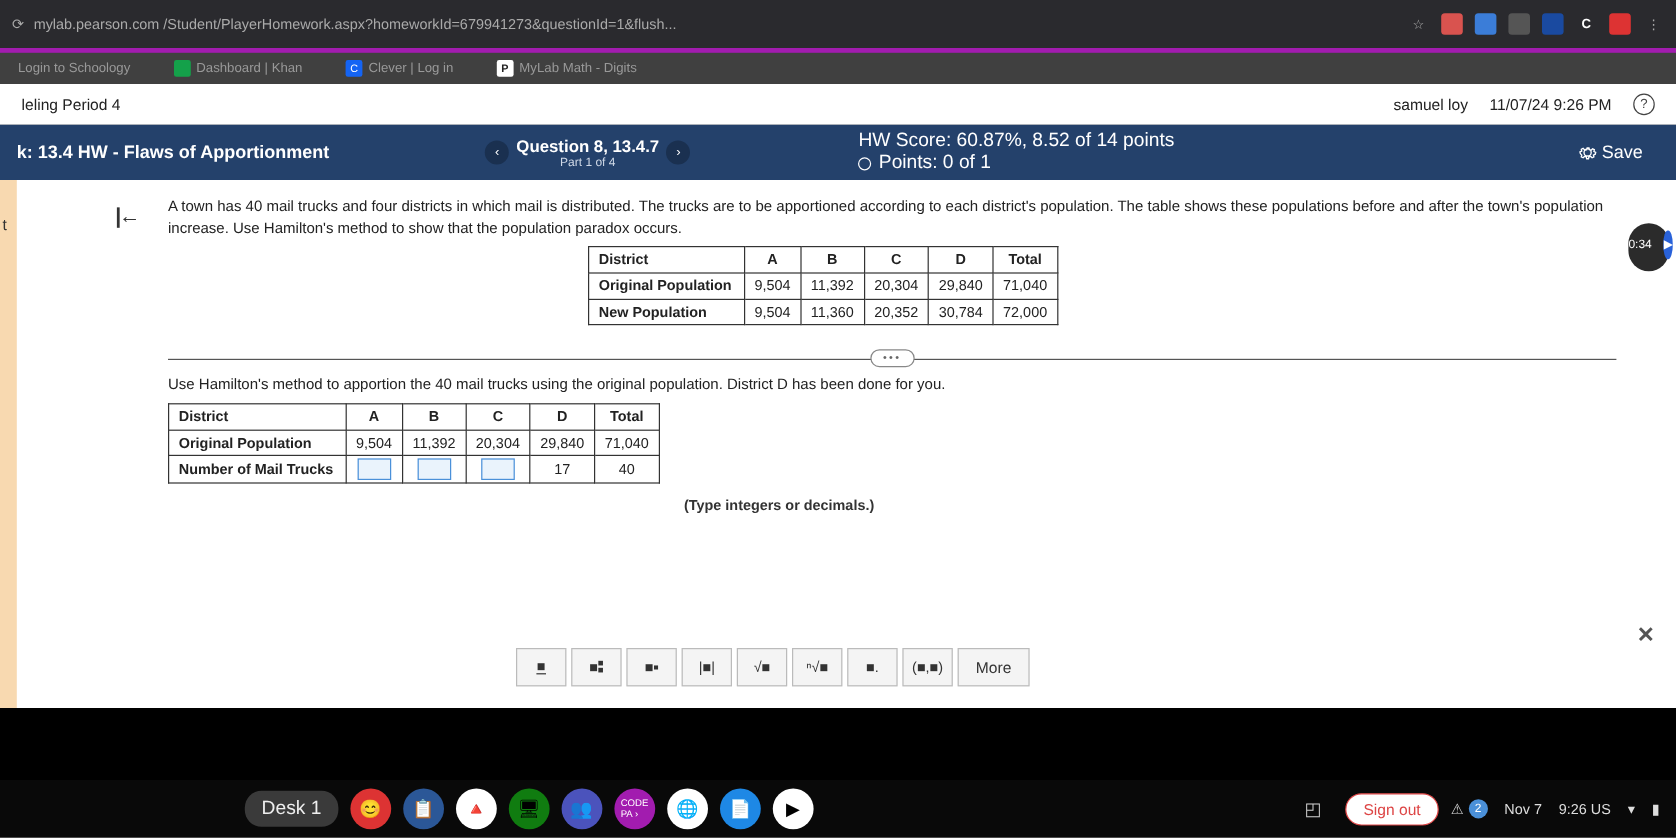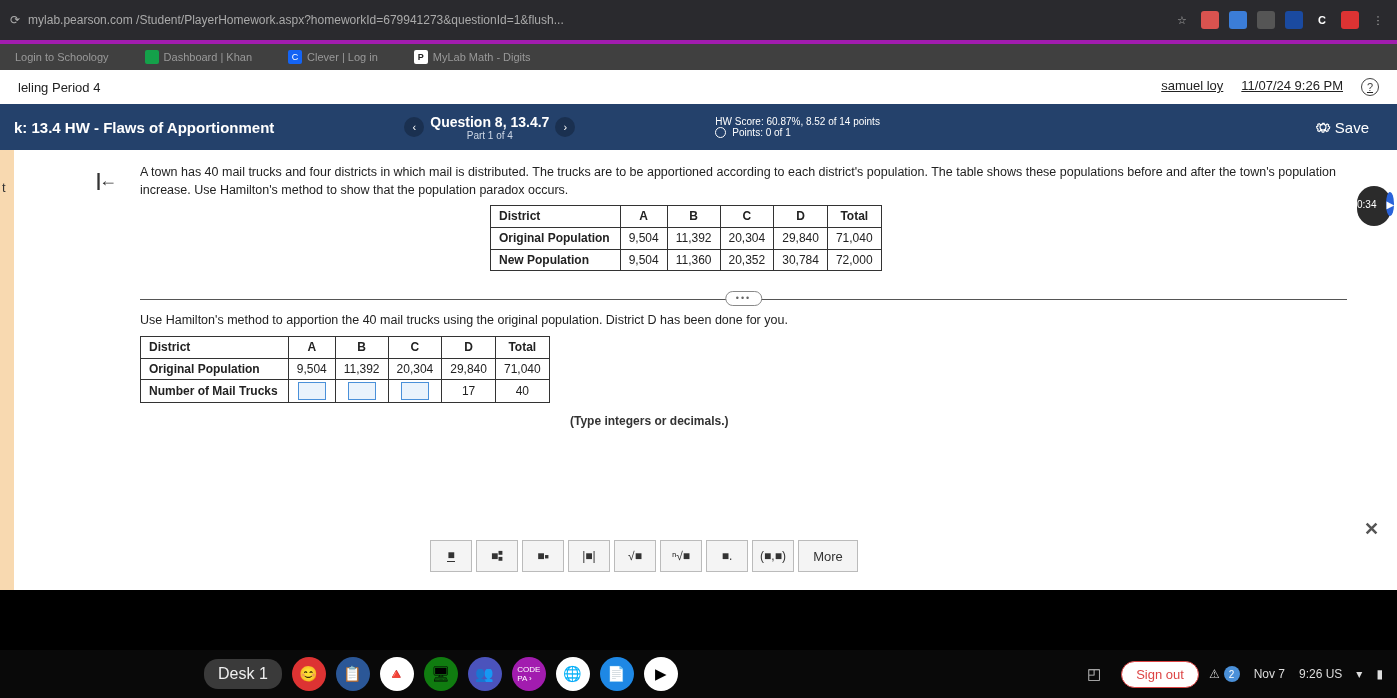--- a/index.html
+++ b/index.html
@@ -10,32 +10,32 @@
 .browser-chrome .url { flex:0 0 auto; }
 .browser-chrome .icons { display:flex; gap:10px; margin-left:auto; align-items:center; }
 .browser-chrome .chrome-ico { width:18px; height:18px; border-radius:3px; display:flex; align-items:center; justify-content:center; font-size:11px; }
 
 .bookmarks { background:#404040; height:30px; display:flex; align-items:center; padding:0 15px; gap:36px; color:#999; font-size:11px; border-top:4px solid #a21caf;}
 .bookmarks .bm { display:flex; align-items:center; gap:5px; }
 .bookmarks .bm-ico { width:14px; height:14px; border-radius:2px; display:inline-block; }
 
 
 .app-header { background:#fff; height:34px; display:flex; align-items:center; padding:0 18px; font-size:13px; color:#222; justify-content:space-between; }
-.app-header .right { display:flex; align-items:flex-start; gap:18px;text-decoration:underline; }
+.app-header .right { display:flex; align-items:center; gap:18px; }
 .help-ico { width:18px; height:18px; border:1.5px solid #444; border-radius:50%; display:flex; align-items:center; justify-content:center; font-size:11px; color:#444;}
 
 
 .navbar { background:#24416b; height:46px; display:flex; align-items:center; color:#fff; padding:0 10px; }
 .navbar .assign { font-size:15px; font-weight:bold; padding-left:4px; }
 .navbar .qnav { display:flex; align-items:center; gap:6px; margin-left:130px; }
 .navbar .navbtn { width:20px; height:20px; border-radius:50%; background:#1a3050; display:flex; align-items:center; justify-content:center; font-size:11px; cursor:pointer; }
 .navbar .qinfo { text-align:center; }
 .navbar .qtitle { font-size:14px; font-weight:bold; }
 .navbar .qpart { font-size:10px; color:#cfd8e6; }
-.navbar .scores { margin-left:140px; font-size:10px; }
+.navbar .scores { margin-left:140px; font-size:16px; }
 .navbar .scores .row { display:flex; align-items:center; gap:6px; }
 .navbar .circle-o { width:11px; height:11px; border:1.5px solid #fff; border-radius:50%; display:inline-block; }
 .navbar .right-actions { margin-left:auto; display:flex; align-items:center; gap:3px; padding-right:18px;}
 .navbar .gear { width:18px; height:18px; }
 .navbar .save { font-size:15px; font-weight:500; cursor:pointer; }
 
 
 .content-wrap { background:#fff; position:relative; height:440px; }
 .left-gutter { position:absolute; left:0; top:0; bottom:0; width:14px; background:#f8d9b0; }
 .t-label { position:absolute; left:2px; top:30px; font-size:13px; color:#333; }

